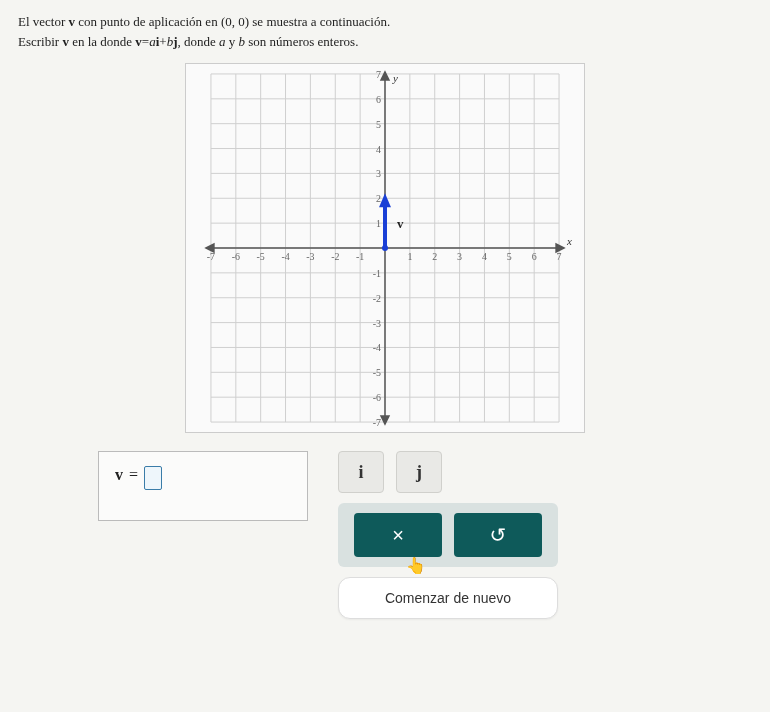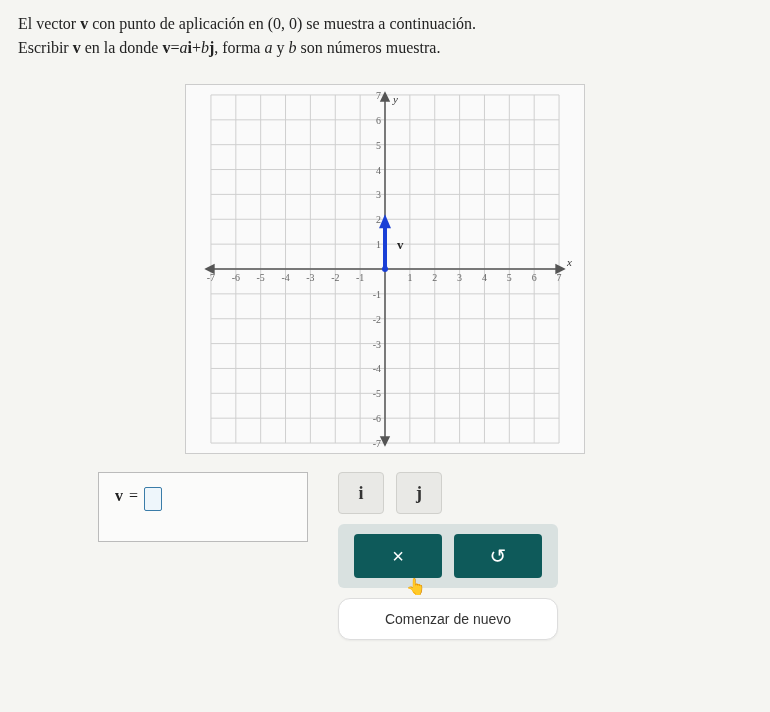--- a/index.html
+++ b/index.html
@@ -5,23 +5,23 @@
   * { box-sizing: border-box; margin: 0; padding: 0; }
   body {
     font-family: Georgia, 'Times New Roman', serif;
     background: #f5f5f2;
     width: 770px;
     height: 712px;
     padding: 12px 18px;
     color: #222;
   }
   .problem-text {
-    font-size: 16px;
+    font-size: 13px;
     line-height: 1.5;
-    margin-bottom: 24px;
+    margin-bottom: 12px;
   }
   .bold { font-weight: bold; }
   .italic { font-style: italic; }
   .graph-wrap {
     display: flex;
     justify-content: center;
     margin: 8px 0 18px 0;
   }
   .graph {
     border: 1px solid #ccc;
@@ -121,21 +121,21 @@
   }
 </style>
 </head>
 <body>
 
 <div class="problem-text">
   <div>
     <span>El vector </span><span class="bold">v</span><span> con punto de aplicación en </span><span>(0, 0)</span><span> se muestra a continuación.</span>
   </div>
   <div>
-    <span>Escribir </span><span class="bold">v</span><span> en la donde </span><span class="bold">v</span><span>=</span><span class="italic">a</span><span class="bold">i</span><span>+</span><span class="italic">b</span><span class="bold">j</span><span>, forma </span><span class="italic">a</span><span> y </span><span class="italic">b</span><span> son números muestra.</span>
+    <span>Escribir </span><span class="bold">v</span><span> en la donde </span><span class="bold">v</span><span>=</span><span class="italic">a</span><span class="bold">i</span><span>+</span><span class="italic">b</span><span class="bold">j</span><span>, donde </span><span class="italic">a</span><span> y </span><span class="italic">b</span><span> son números enteros.</span>
   </div>
 </div>
 
 <div class="graph-wrap">
   <svg class="graph" width="400" height="370" viewBox="0 0 400 370">
 
     <g stroke="#cfcfcf" stroke-width="1">
 
       <line x1="25" y1="10" x2="25" y2="360"></line>
         <line x1="50" y1="10" x2="50" y2="360"></line>

